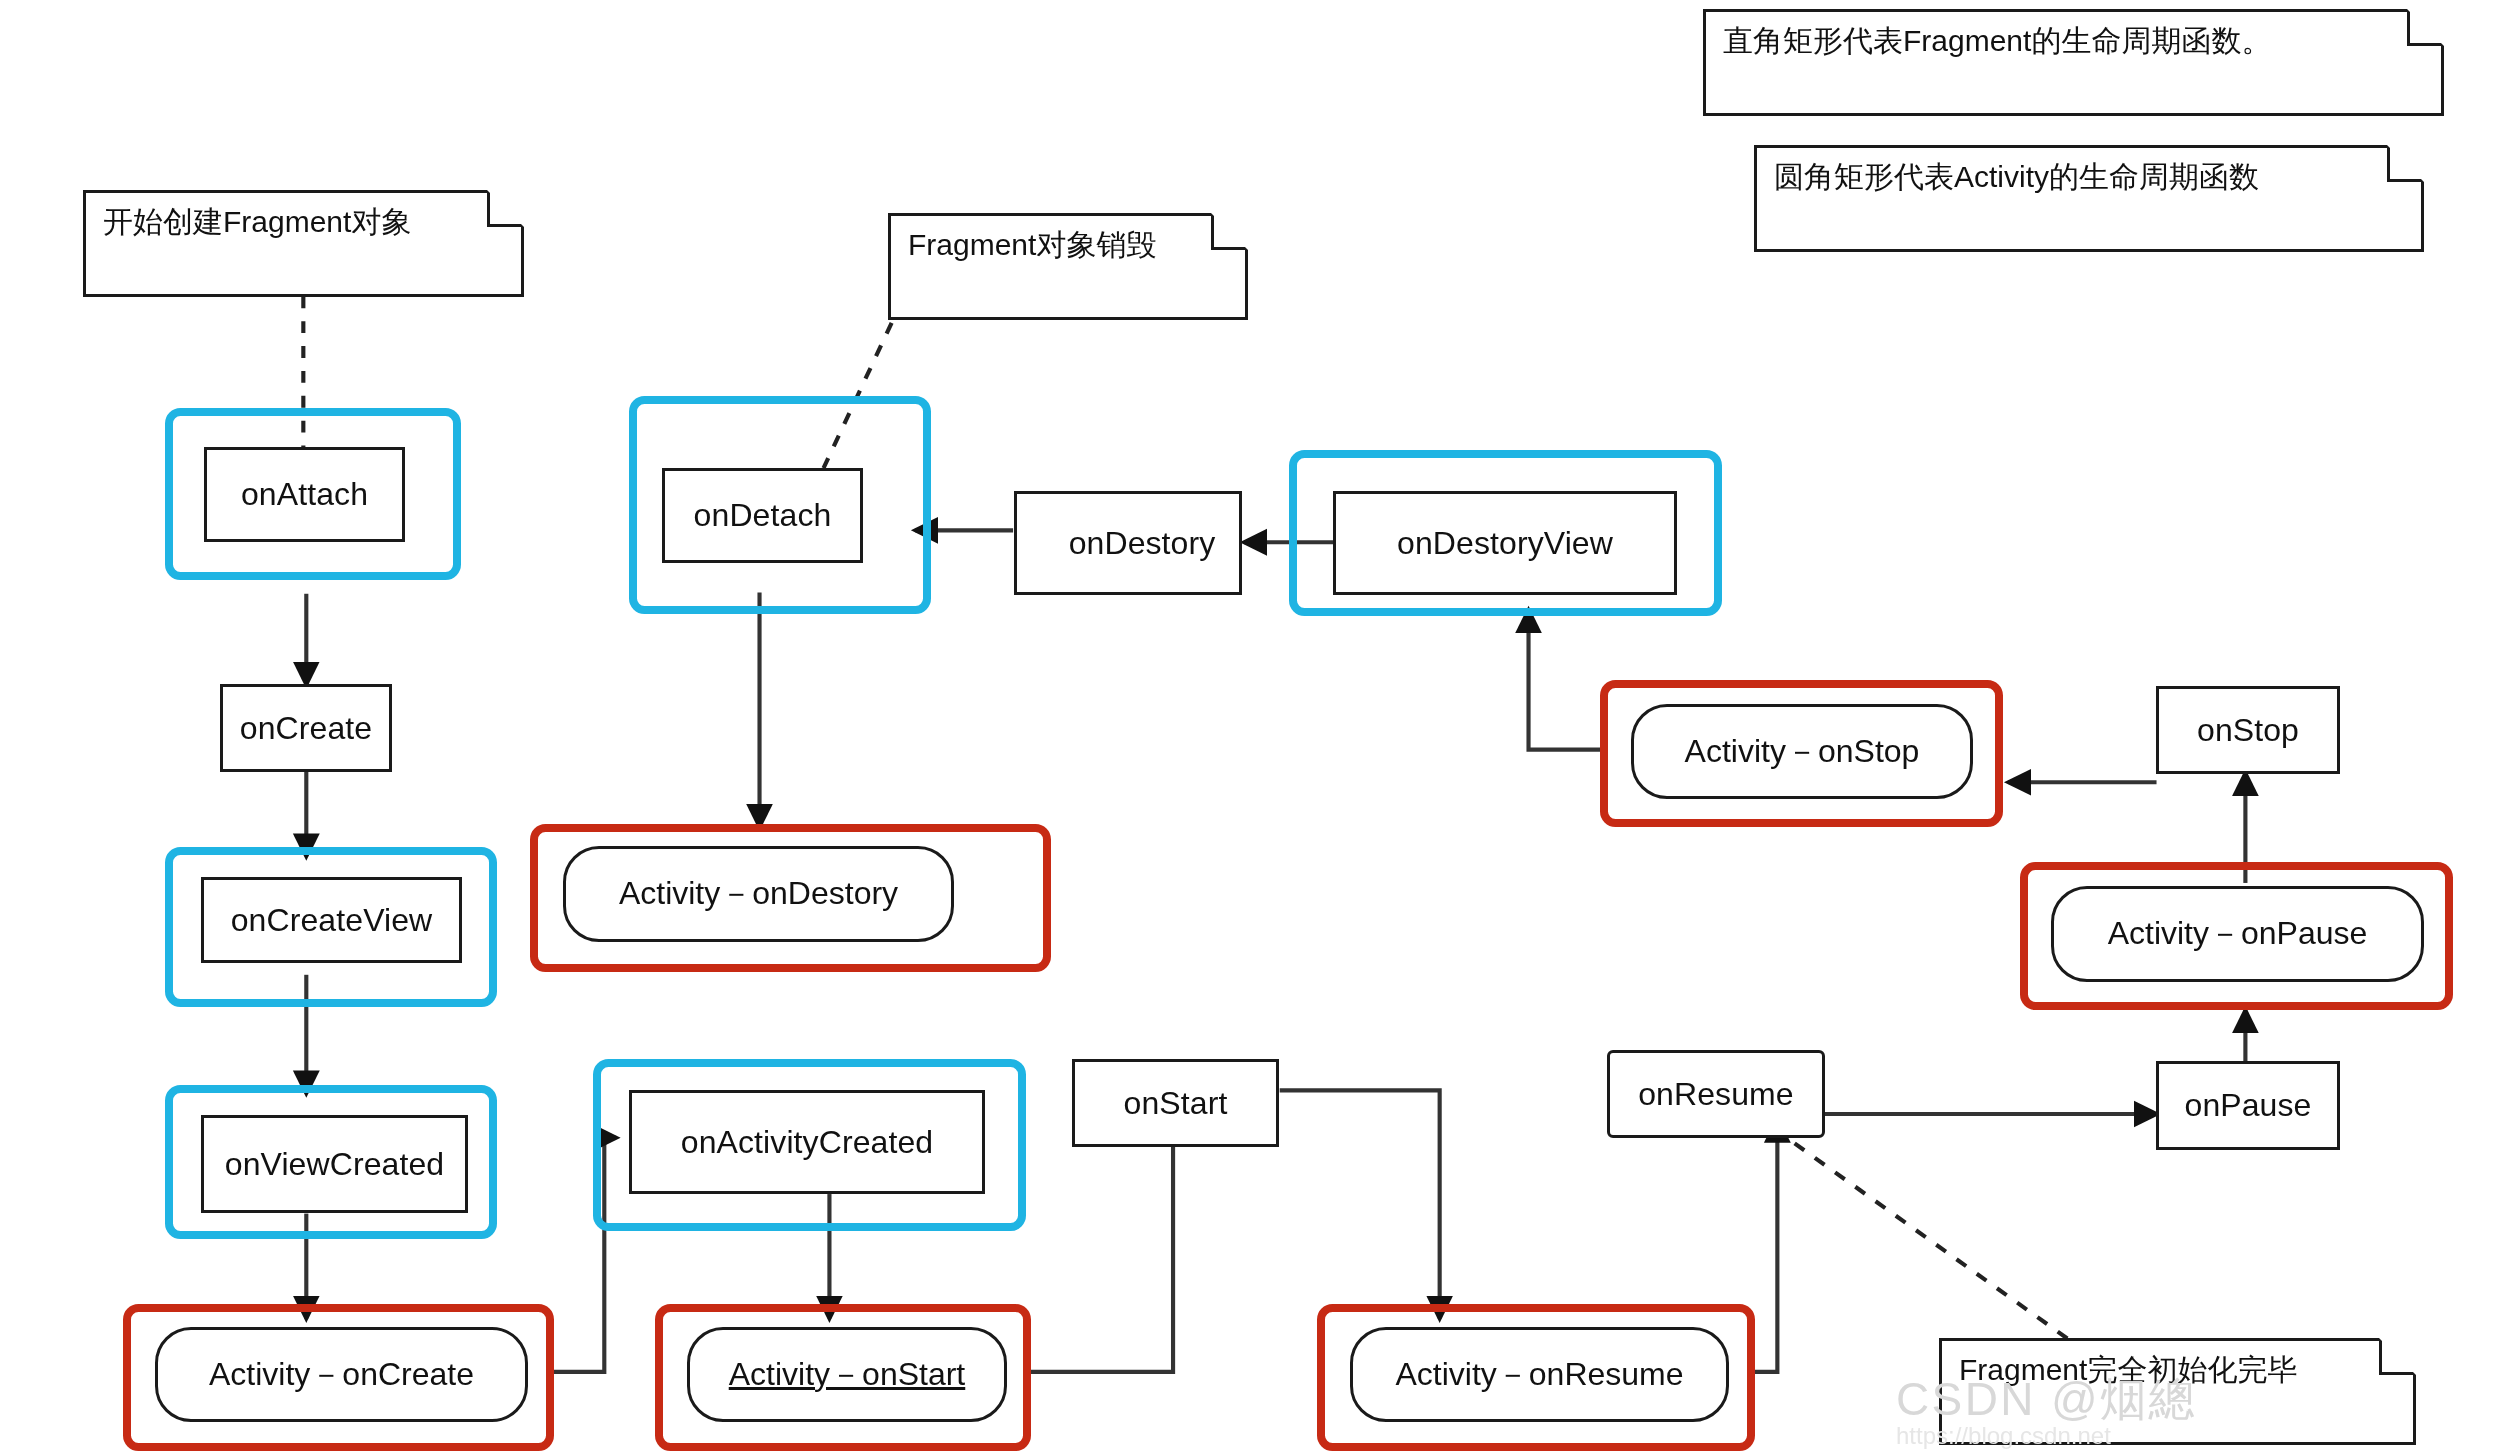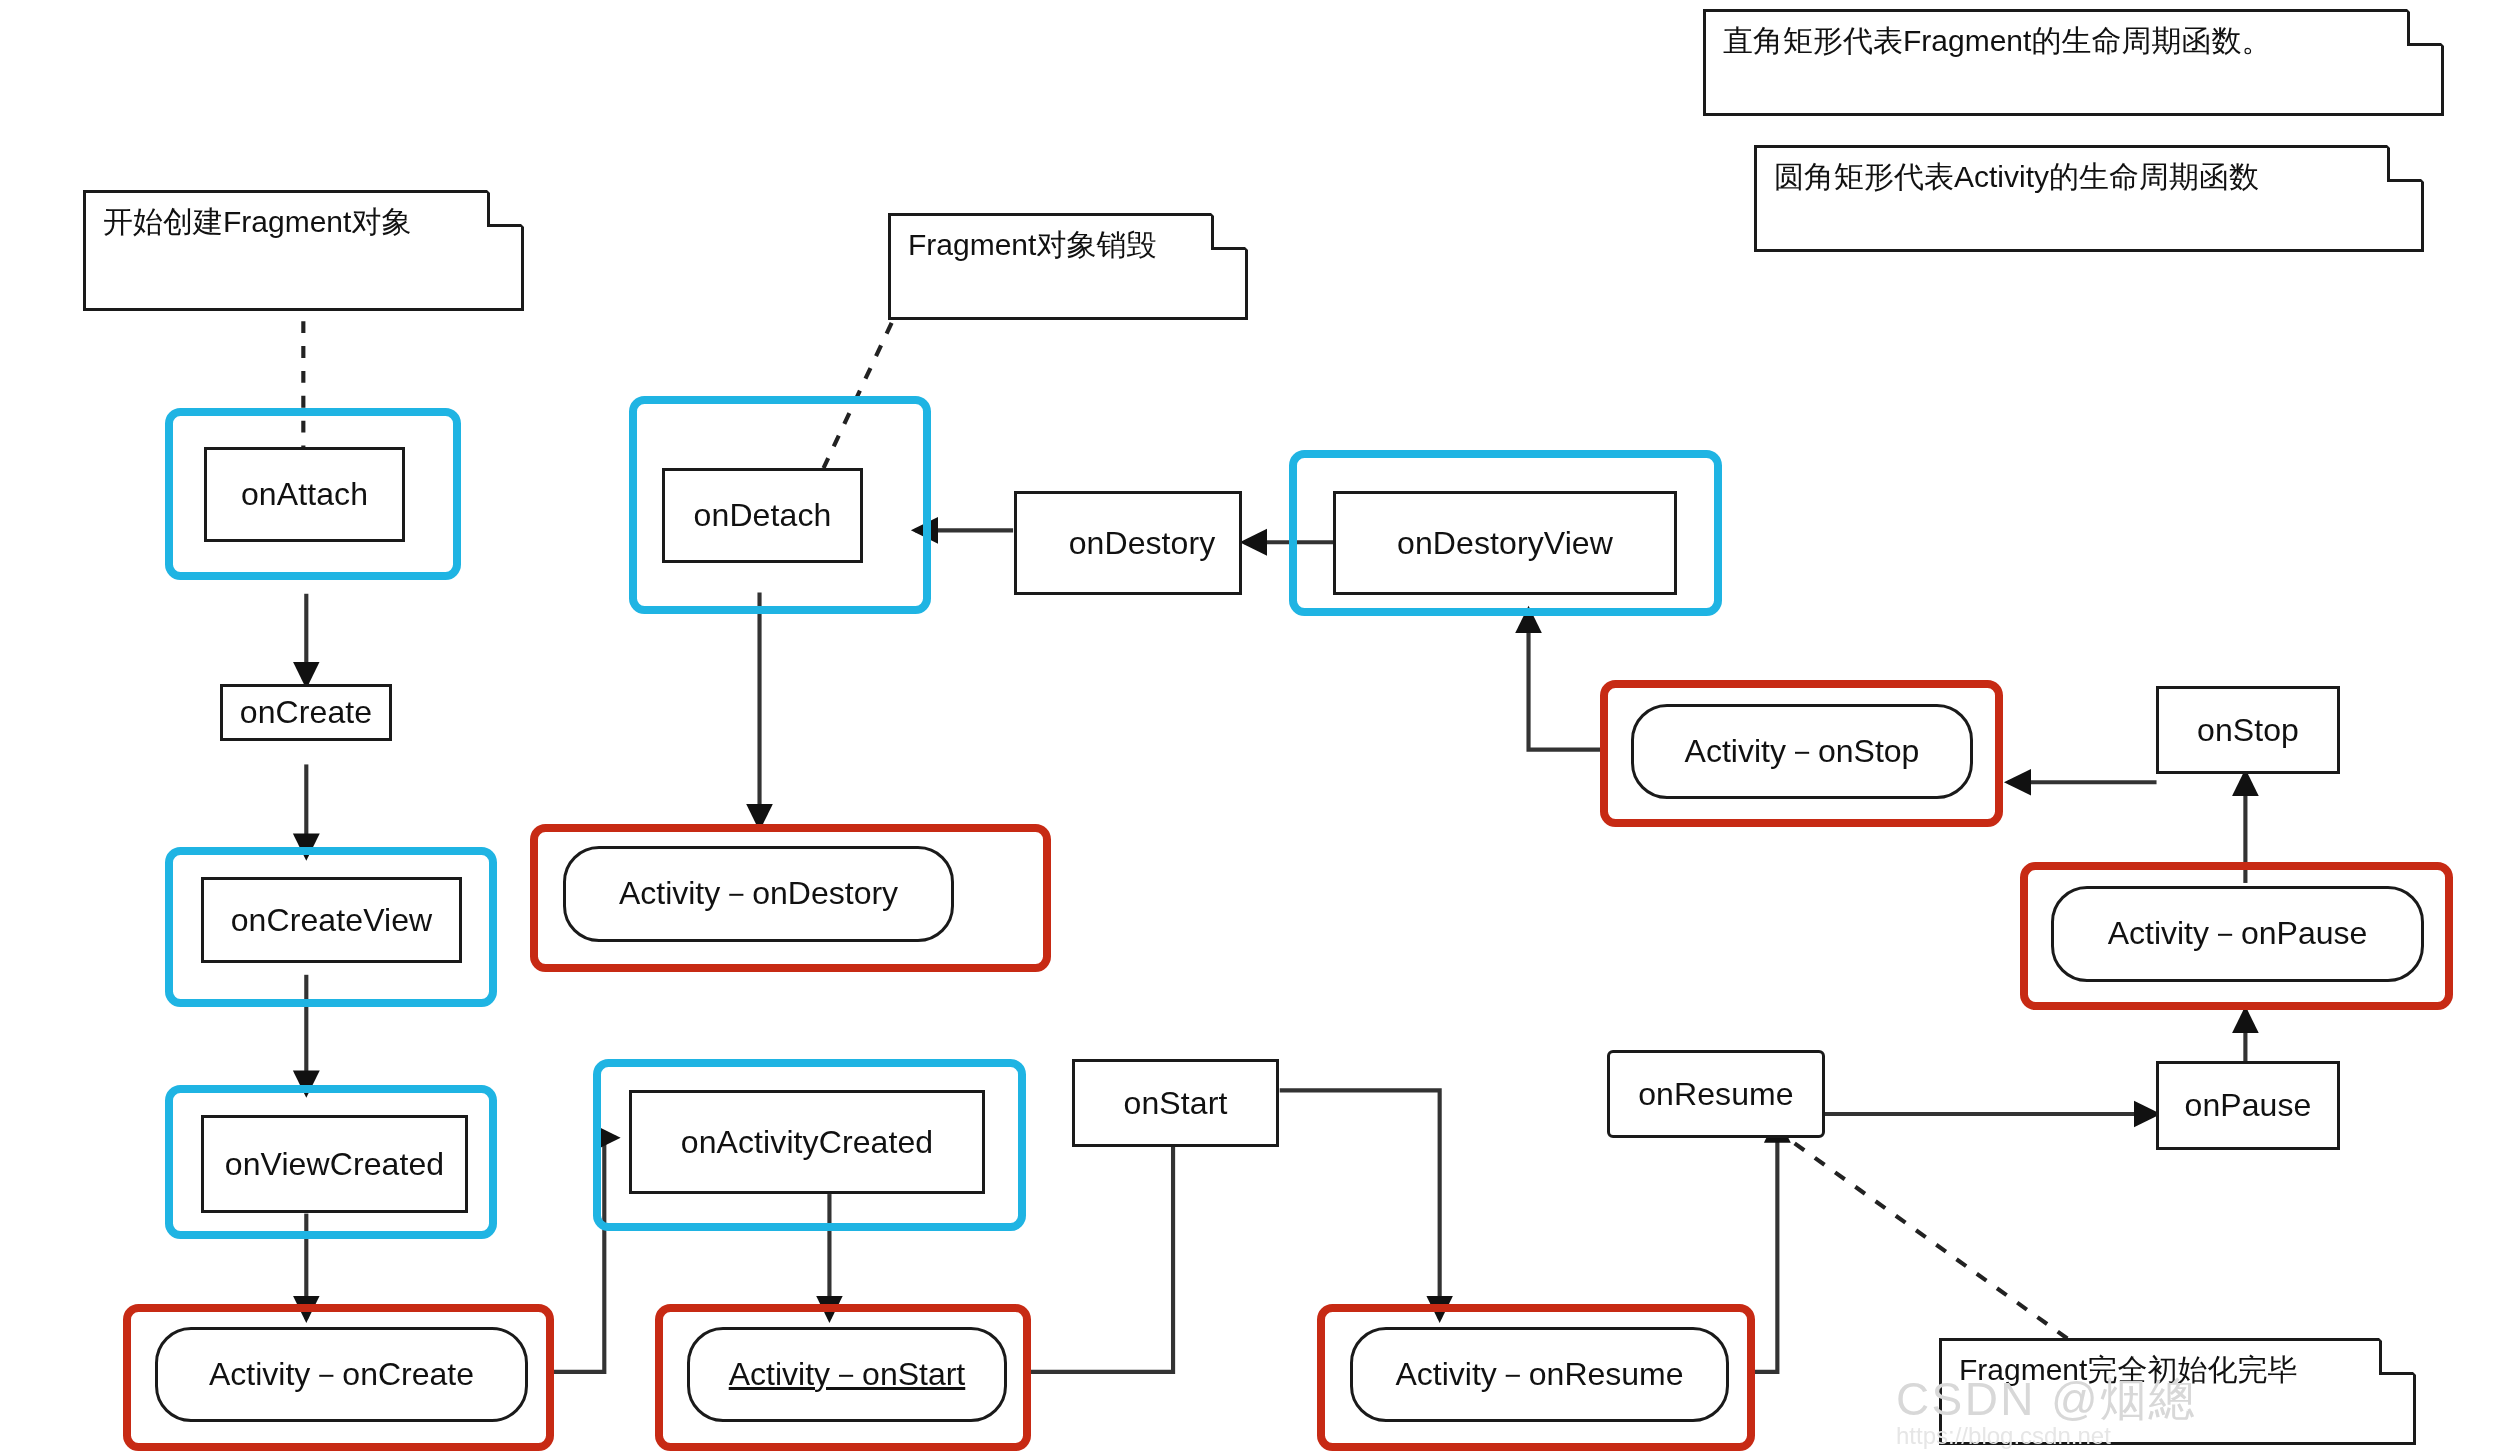--- a/index.html
+++ b/index.html
@@ -196,21 +196,21 @@
     <div class="fold"></div>
     <div class="ntext">直角矩形代表Fragment的生命周期函数。</div>
   </div>
 
   <div class="note" style="left:1754px;top:145px;width:670px;height:107px;">
     <div class="paper"></div>
     <div class="fold"></div>
     <div class="ntext">圆角矩形代表Activity的生命周期函数</div>
   </div>
 
-  <div class="note" style="left:83px;top:190px;width:441px;height:121px;">
+  <div class="note" style="left:83px;top:190px;width:441px;height:107px;">
     <div class="paper"></div>
     <div class="fold"></div>
     <div class="ntext">开始创建Fragment对象</div>
   </div>
 
   <div class="note" style="left:888px;top:213px;width:360px;height:107px;">
     <div class="paper"></div>
     <div class="fold"></div>
     <div class="ntext">Fragment对象销毁</div>
   </div>
@@ -232,21 +232,21 @@
   <div class="frame red" style="left:655px;top:1304px;width:376px;height:147px;"></div>
   <div class="frame red" style="left:1317px;top:1304px;width:438px;height:147px;"></div>
   <div class="frame red" style="left:530px;top:824px;width:521px;height:148px;"></div>
   <div class="frame red" style="left:1600px;top:680px;width:403px;height:147px;"></div>
   <div class="frame red" style="left:2020px;top:862px;width:433px;height:148px;"></div>
 
   <div class="fbox" style="left:204px;top:447px;width:201px;height:95px;">
     <span>onAttach</span>
   </div>
 
-  <div class="fbox" style="left:220px;top:684px;width:172px;height:57px;">
+  <div class="fbox" style="left:220px;top:684px;width:172px;height:88px;">
     <span>onCreate</span>
   </div>
 
   <div class="fbox" style="left:201px;top:877px;width:261px;height:86px;">
     <span>onCreateView</span>
   </div>
 
   <div class="fbox" style="left:201px;top:1115px;width:267px;height:98px;">
     <span>onViewCreated</span>
   </div>

